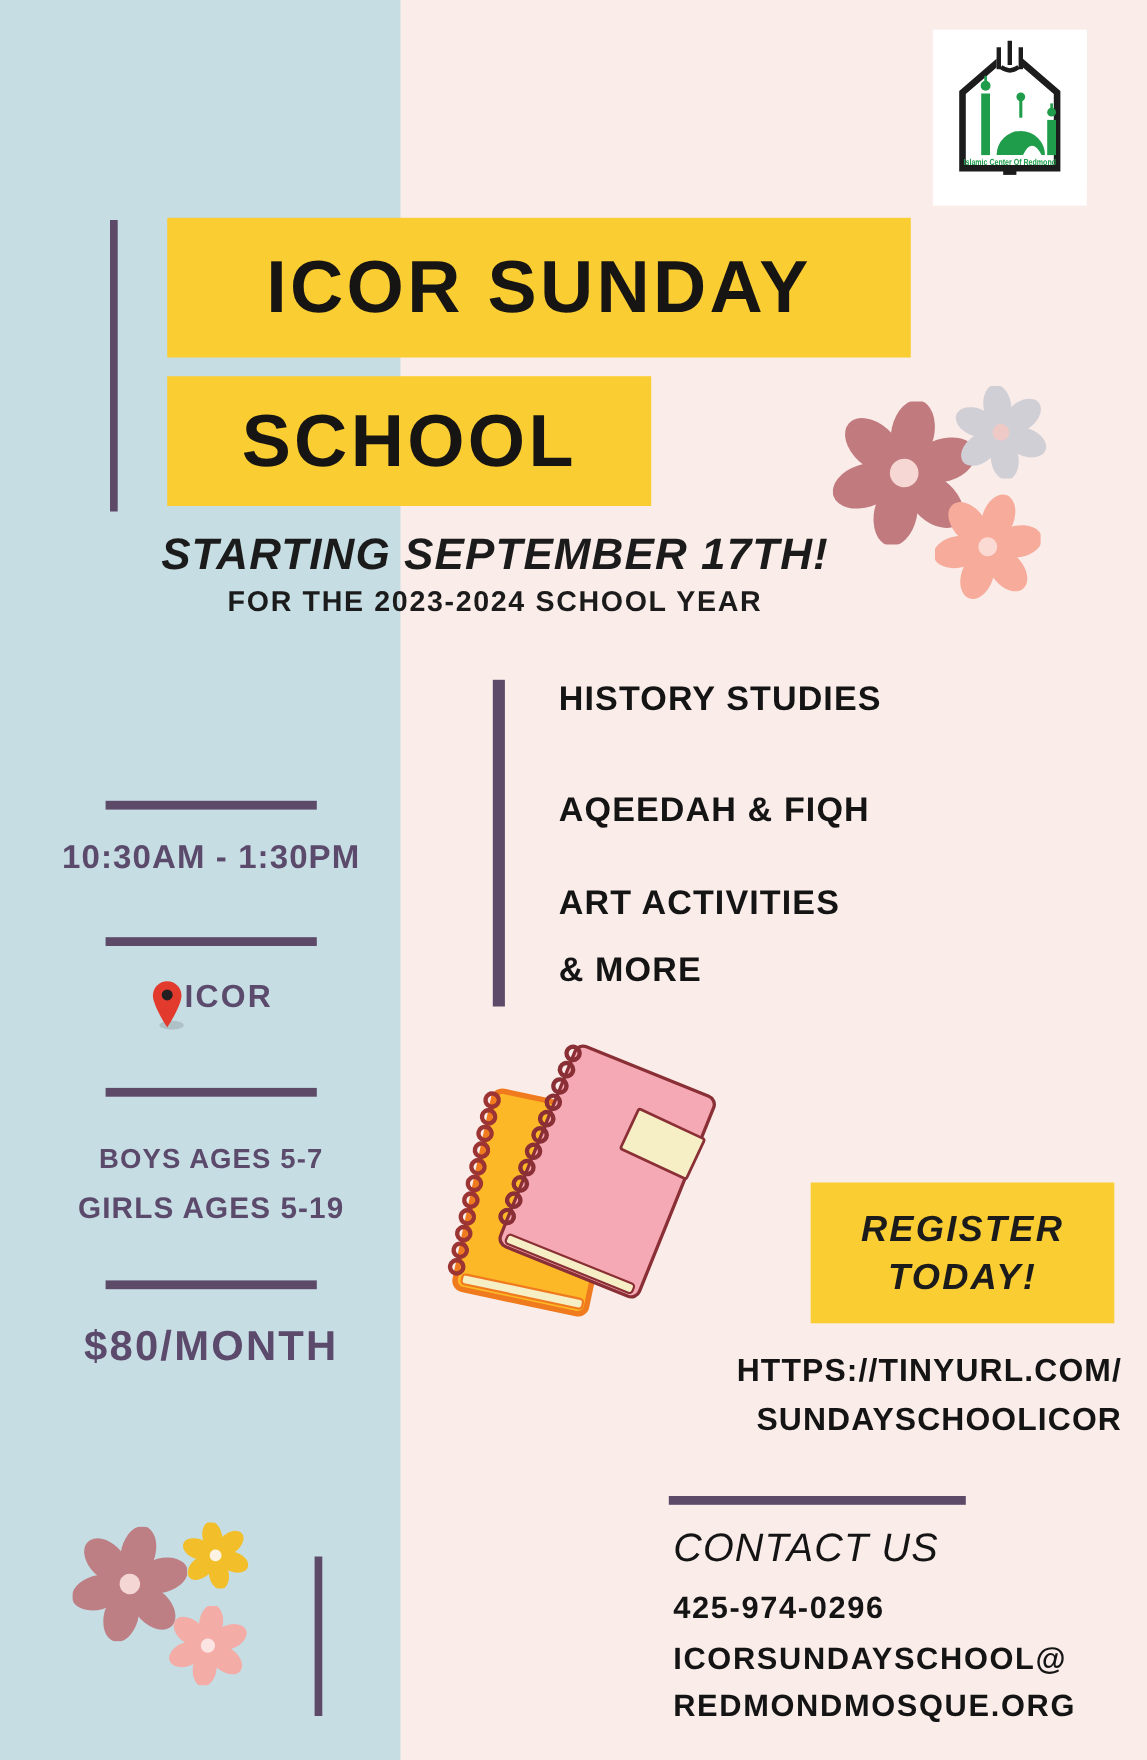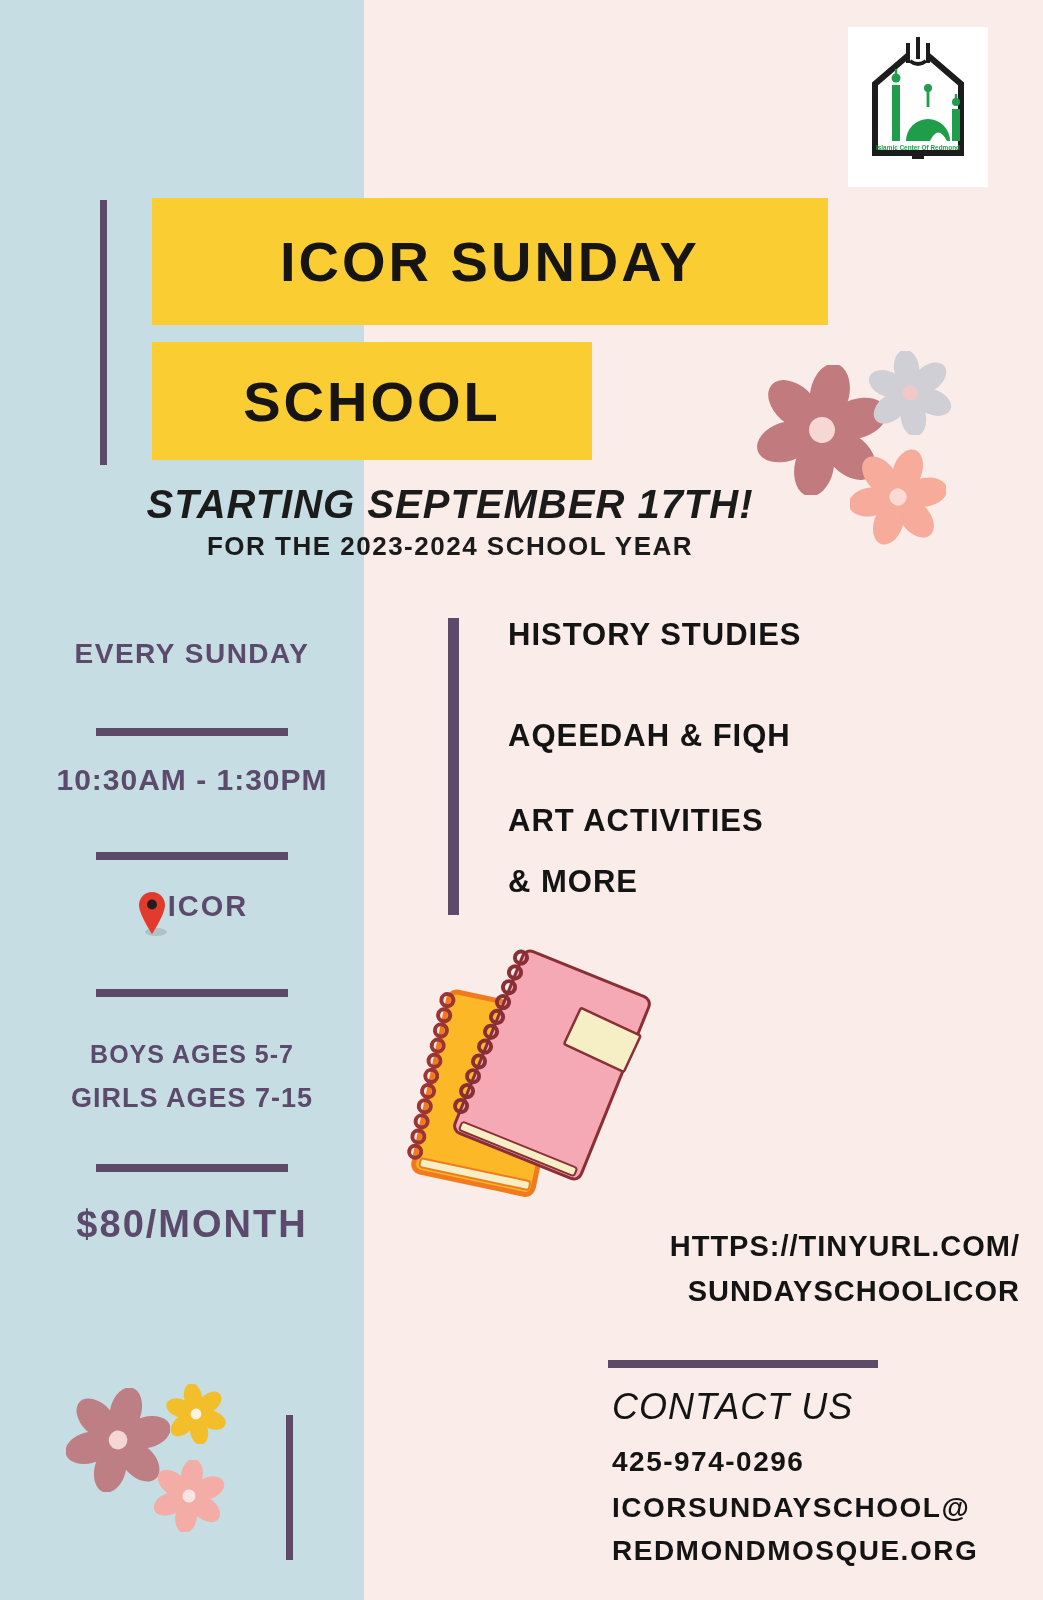--- a/index.html
+++ b/index.html
@@ -13,21 +13,21 @@
   .abs{position:absolute;}
   
   .blue-col{left:0;top:0;width:364px;height:1600px;background:#C6DDE4;}
   
   .logo-box{left:848px;top:27px;width:140px;height:160px;background:#fff;}
   
   .title-bar{background:#FACD33;display:flex;align-items:center;justify-content:center;}
   .title-bar1{left:152px;top:198px;width:676px;height:127px;}
   .title-bar2{left:152px;top:342px;width:440px;height:118px;}
   .title-text{
-    font-size:56px;font-weight:700;letter-spacing:3px;color:#171513;white-space:nowrap;
+    font-size:67px;font-weight:700;letter-spacing:3px;color:#171513;white-space:nowrap;
   }
   .accent-line{background:#5C4A68;}
   .title-accent{left:100px;top:200px;width:7px;height:265px;}
   .starting{
     left:60px;top:482px;width:780px;text-align:center;
     font-size:40px;font-weight:700;font-style:italic;color:#1b1b1b;letter-spacing:1px;white-space:nowrap;
   }
   .school-year{
     left:60px;top:531px;width:780px;text-align:center;
     font-size:26px;font-weight:700;color:#1b1b1b;letter-spacing:1.5px;white-space:nowrap;
@@ -184,37 +184,36 @@
   <div class="abs accent-line title-accent"></div>
   <div class="abs title-bar title-bar1">
     <span class="title-text">ICOR SUNDAY</span>
   </div>
   <div class="abs title-bar title-bar2">
     <span class="title-text">SCHOOL</span>
   </div>
   <div class="abs starting">STARTING SEPTEMBER 17TH!</div>
   <div class="abs school-year">FOR THE 2023-2024 SCHOOL YEAR</div>
 
-  <div class="abs lc lc-every">EVERY SUNDAY</div>
   <div class="abs divider div1"></div>
   <div class="abs lc lc-time">10:30AM - 1:30PM</div>
   <div class="abs divider div2"></div>
 
   <div class="abs lc lc-loc">
     <svg width="32" height="48" viewBox="0 0 32 48">
       <ellipse cx="20" cy="42" rx="11" ry="4" fill="#9aa9ad" opacity="0.55"></ellipse>
       <path d="M16 2C8.8 2 3 7.8 3 15c0 9.5 13 29 13 29s13-19.5 13-29C29 7.8 23.2 2 16 2z" fill="#E23B2E"></path>
       <circle cx="16" cy="14.5" r="5" fill="#231f20"></circle>
     </svg>
     <span class="lc-loc-label">ICOR</span>
   </div>
 
   <div class="abs divider div3"></div>
   <div class="abs lc lc-ages1">BOYS AGES 5-7</div>
-  <div class="abs lc lc-ages2">GIRLS AGES 7-15</div>
+  <div class="abs lc lc-ages2">GIRLS AGES 5-19</div>
   <div class="abs divider div4"></div>
   <div class="abs lc lc-price">$80/MONTH</div>
 
   <div class="abs accent-line subjects-bar"></div>
   <div class="abs subject s0">HISTORY STUDIES</div>
   <div class="abs subject s1">AQEEDAH &amp; FIQH</div>
   <div class="abs subject s3">ART ACTIVITIES</div>
   <div class="abs subject s4">&amp; MORE</div>
 
   <svg class="abs" style="left:372px;top:925px" width="300" height="310" viewBox="0 0 300 310">
@@ -250,20 +249,24 @@
           <circle cx="-69" cy="-8" r="6"></circle>
         <circle cx="-69" cy="8" r="6"></circle>
           <circle cx="-69" cy="24" r="6"></circle>
         <circle cx="-69" cy="40" r="6"></circle>
           <circle cx="-69" cy="56" r="6"></circle>
         <circle cx="-69" cy="72" r="6"></circle>
       </g>
     </g>
   </svg>
 
+  <div class="abs register-box">
+    <span class="register-line">REGISTER</span>
+    <span class="register-line">TODAY!</span>
+  </div>
 
   <div class="abs url-block">
     <div class="url-line">HTTPS://TINYURL.COM/</div>
     <div class="url-line">SUNDAYSCHOOLICOR</div>
   </div>
 
   <div class="abs contact-divider"></div>
   <div class="abs contact-heading">CONTACT US</div>
   <div class="abs contact-line c-phone">425-974-0296</div>
   <div class="abs contact-line c-email1">ICORSUNDAYSCHOOL@</div>

